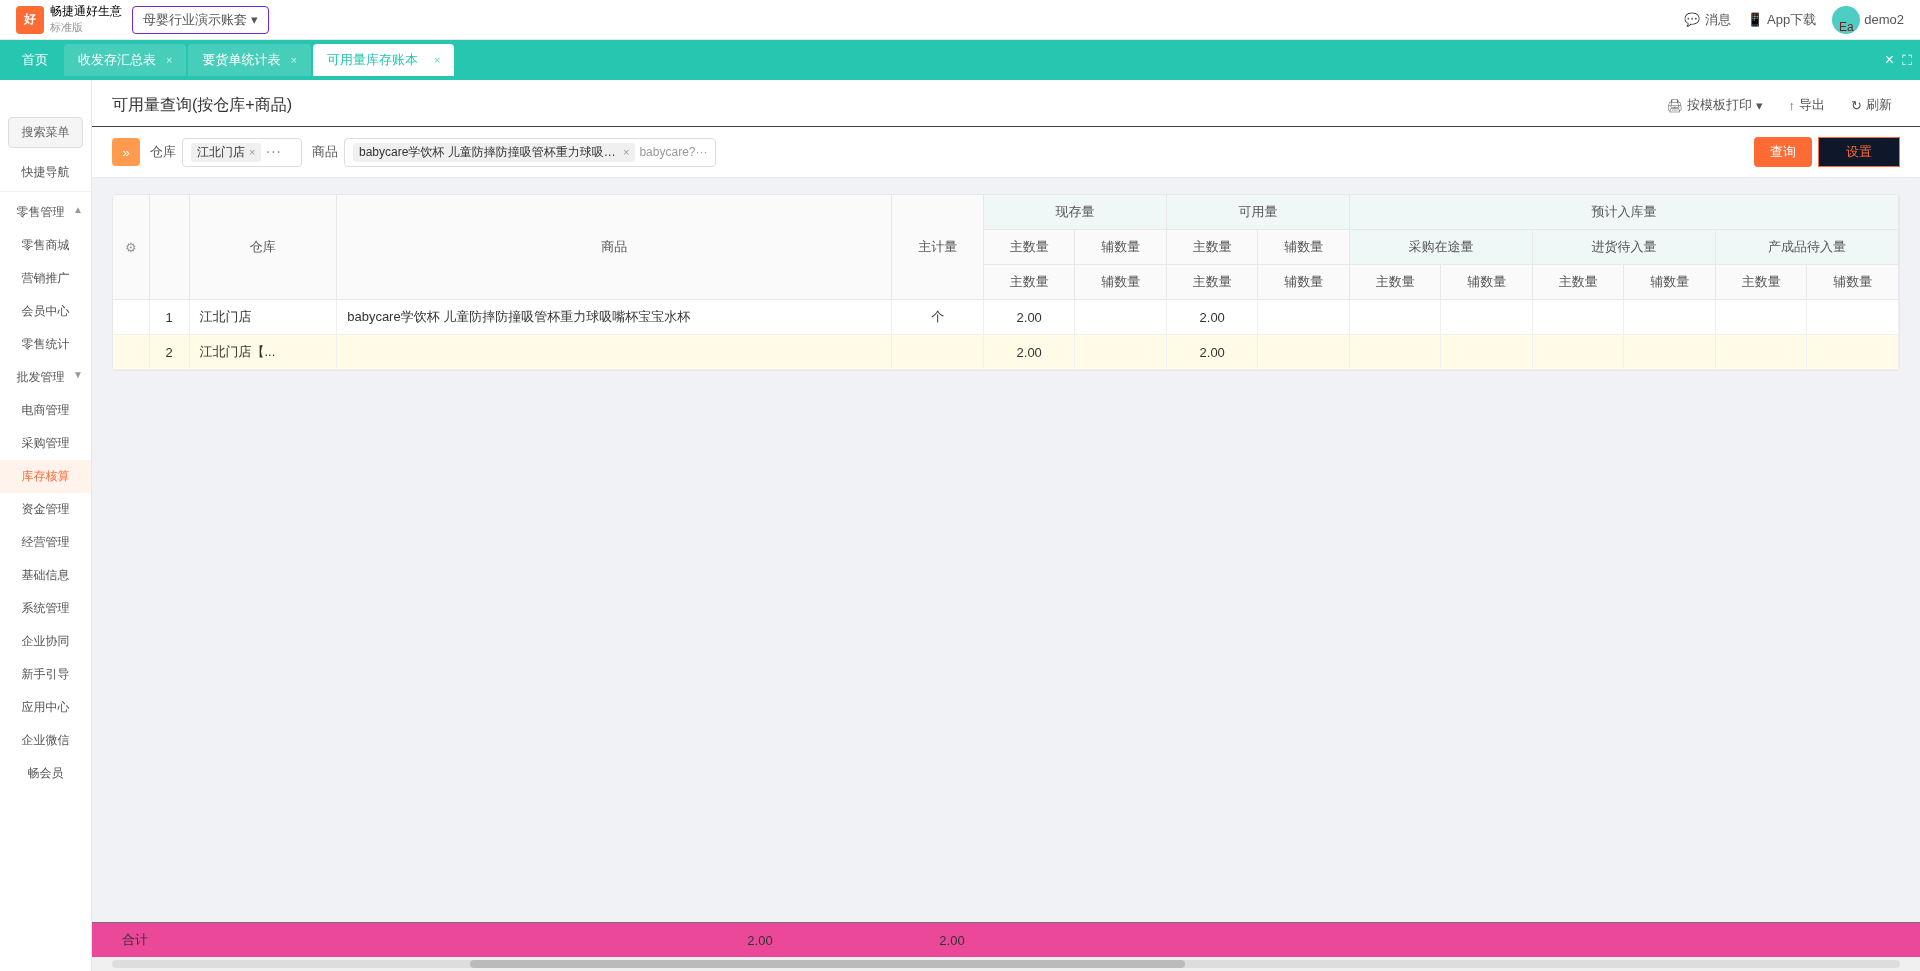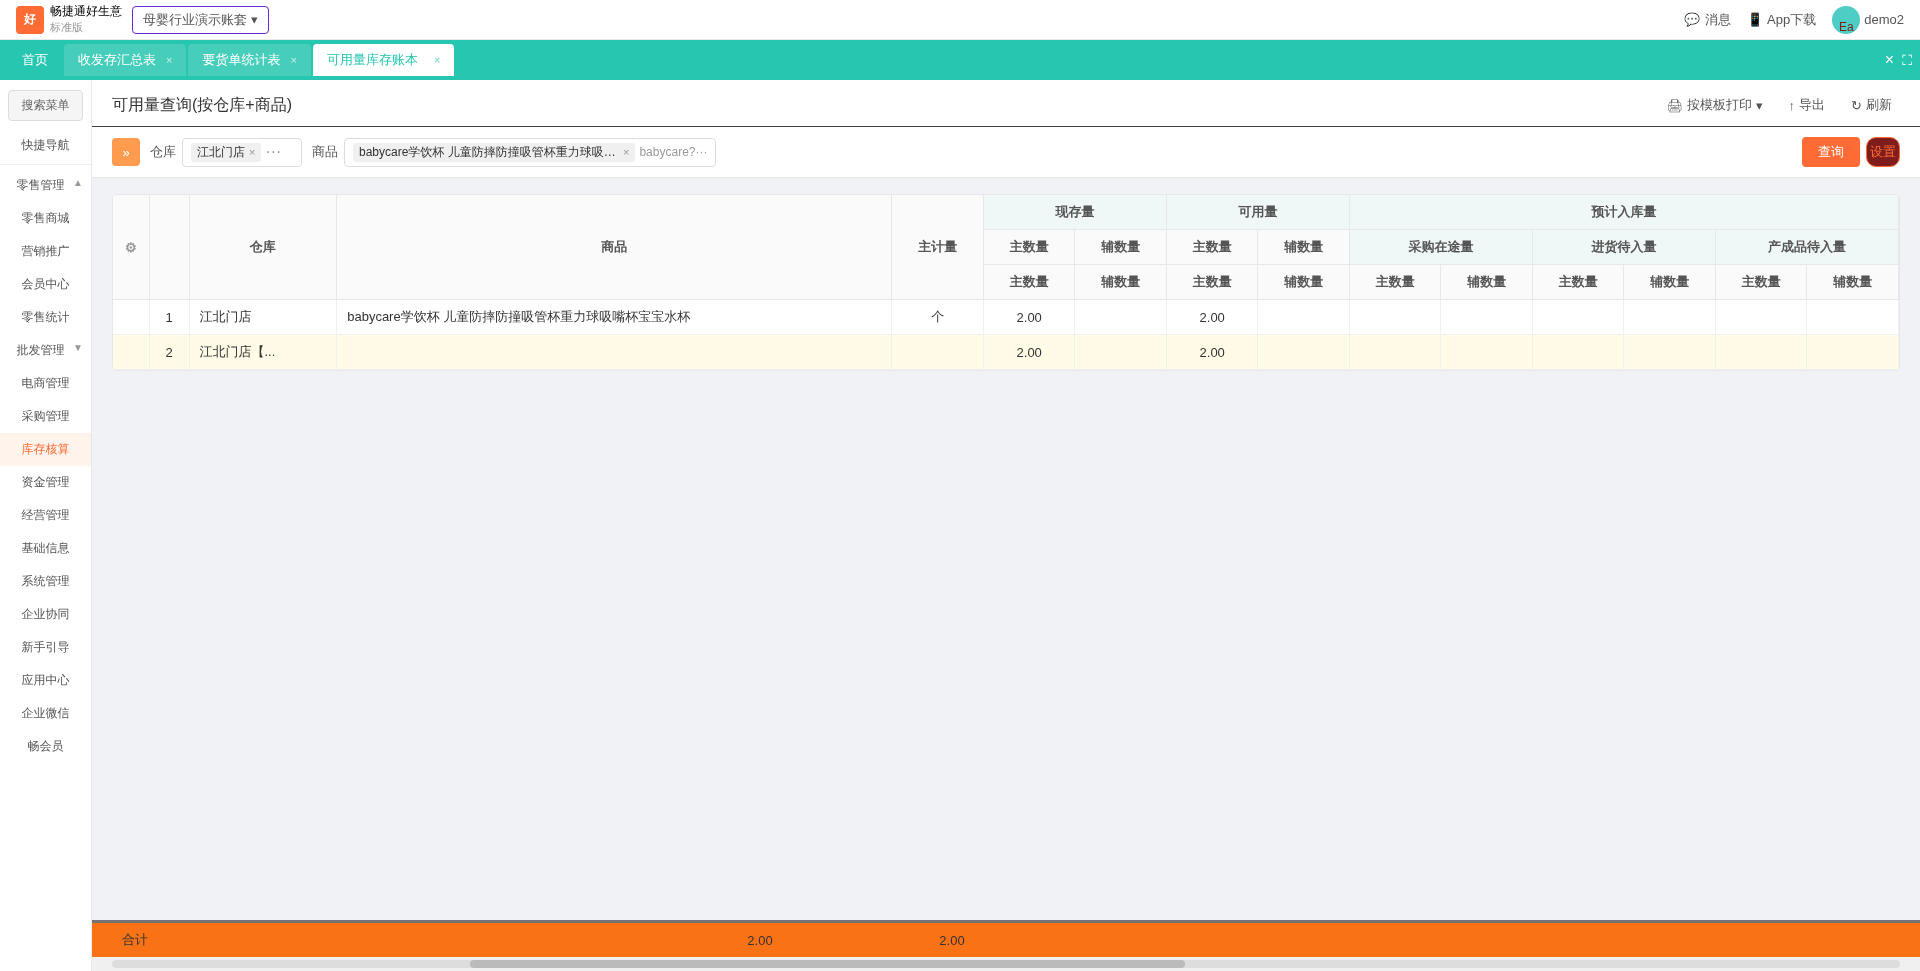--- a/index.html
+++ b/index.html
@@ -25,21 +25,21 @@
     .nav-tab.inactive { background: rgba(255,255,255,0.15); color: #fff; }
     .nav-tab .close-x { margin-left: 4px; font-size: 11px; opacity: 0.7; }
     .nav-tab-spacer { flex: 1; }
     .nav-tab-controls { display: flex; align-items: center; gap: 8px; color: #fff; }
 
     
     .main-layout { display: flex; flex: 1; overflow: hidden; }
 
     
     .sidebar { width: 92px; background: #fff; border-right: 1px solid #e8e8e8; display: flex; flex-direction: column; overflow-y: auto; flex-shrink: 0; }
-    .sidebar-search { padding: 10px 8px; }
+    .sidebar-search { padding: 10px 8px; margin-top: 27px; }
     .sidebar-search-btn { width: 100%; padding: 6px 4px; background: #f5f5f5; border: 1px solid #ddd; border-radius: 4px; font-size: 12px; color: #666; cursor: pointer; text-align: center; }
     .sidebar-nav-btn { padding: 6px 8px; font-size: 12px; color: #555; cursor: pointer; text-align: center; }
     .sidebar-divider { height: 1px; background: #f0f0f0; margin: 4px 0; }
     .sidebar-item { padding: 8px 8px; font-size: 12px; color: #555; cursor: pointer; display: flex; align-items: flex-start; justify-content: space-between; }
     .sidebar-item.active { background: #fff3ec; color: #ff6b35; font-weight: 500; }
     .sidebar-item-label { flex: 1; text-align: center; }
     .sidebar-arrow { font-size: 10px; color: #999; }
 
     
     .content-area { flex: 1; display: flex; flex-direction: column; overflow: hidden; }
@@ -54,36 +54,36 @@
     .filter-bar { padding: 10px 20px; background: #fff; border-bottom: 1px solid #e8e8e8; display: flex; align-items: center; gap: 10px; flex-shrink: 0; }
     .filter-toggle { width: 28px; height: 28px; background: #ff9b4e; border-radius: 4px; display: flex; align-items: center; justify-content: center; color: #fff; cursor: pointer; flex-shrink: 0; }
     .filter-field { display: flex; align-items: center; gap: 6px; }
     .filter-label { font-size: 13px; color: #555; white-space: nowrap; }
     .filter-input { border: 1px solid #ddd; border-radius: 4px; padding: 4px 8px; font-size: 12px; display: flex; align-items: center; gap: 4px; min-width: 120px; background: #fff; cursor: pointer; }
     .filter-tag { background: #f0f0f0; border-radius: 3px; padding: 1px 6px; font-size: 12px; display: flex; align-items: center; gap: 4px; }
     .filter-tag-close { color: #999; cursor: pointer; font-size: 11px; }
     .filter-dots { color: #999; font-size: 16px; cursor: pointer; }
     .filter-actions { margin-left: auto; display: flex; gap: 6px; }
     .btn-query { background: #ff6b35; color: #fff; border: none; border-radius: 4px; padding: 5px 16px; font-size: 13px; cursor: pointer; }
-    .btn-setting { background: #7f1d1d; color: #ff6b35; border: 1px solid #ff6b35; border-radius: 10px; padding: 5px 3px; font-size: 13px; cursor: pointer; }
+    .btn-setting { background: #0f172a; color: #ff6b35; border: 1px solid #ff6b35; border-radius: 0; padding: 5px 27px; font-size: 13px; cursor: pointer; }
 
     
     .table-area { flex: 1; overflow: auto; padding: 16px 20px; background: #f0f2f5; }
     .table-container { background: #fff; border-radius: 4px; overflow: hidden; border: 1px solid #e8e8e8; }
     table { width: 100%; border-collapse: collapse; font-size: 13px; }
-    th { background: #fafafa; color: #555; font-weight: 700; padding: 8px 10px; text-align: center; border-bottom: 1px solid #e8e8e8; border-right: 1px solid #e8e8e8; white-space: nowrap; }
+    th { background: #fafafa; color: #555; font-weight: 400; padding: 8px 10px; text-align: center; border-bottom: 1px solid #e8e8e8; border-right: 1px solid #e8e8e8; white-space: nowrap; }
     td { padding: 8px 10px; text-align: center; border-bottom: 1px solid #f0f0f0; border-right: 1px solid #f0f0f0; color: #333; }
     td.left { text-align: left; }
     .th-group { background: #f0f8f7; }
     .col-settings { width: 36px; }
     .col-no { width: 40px; }
     .settings-icon { color: #999; cursor: pointer; }
 
     
-    .table-footer { padding: 8px 20px; background: #f97316; border-top: 3px solid #737373; display: flex; align-items: center; font-size: 13px; flex-shrink: 0; }
+    .table-footer { padding: 8px 20px; background: #ec4899; border-top: 1px solid #737373; display: flex; align-items: center; font-size: 13px; flex-shrink: 0; }
     .footer-label { width: 600px; padding-left: 10px; font-weight: 500; color: #333; }
     .footer-vals { display: flex; gap: 0; }
     .footer-val { width: 96px; text-align: center; font-weight: 500; color: #333; }
 
     
     .scroll-bar-container { height: 14px; background: #f0f0f0; padding: 3px 20px; flex-shrink: 0; }
     .scroll-bar-track { height: 8px; background: #ddd; border-radius: 4px; position: relative; }
     .scroll-bar-thumb { position: absolute; left: 20%; width: 40%; height: 100%; background: #bbb; border-radius: 4px; cursor: pointer; }
   </style>
 </head>

